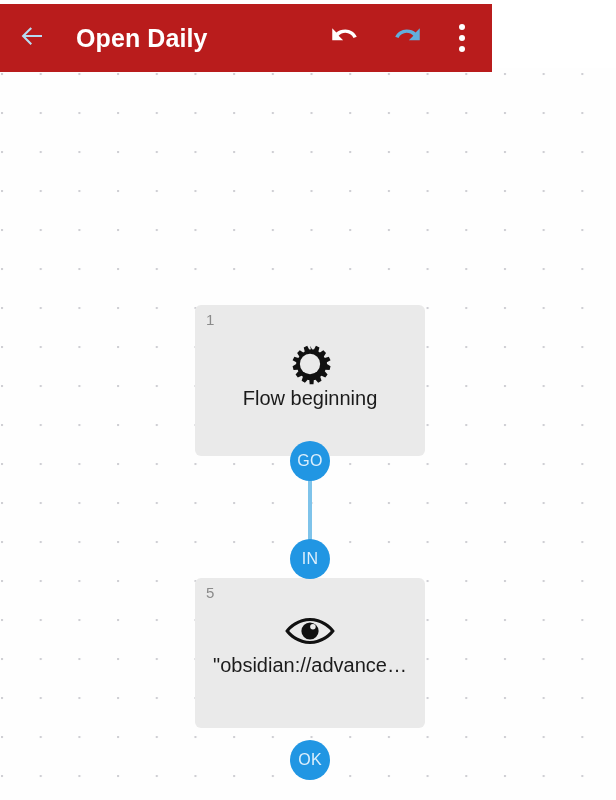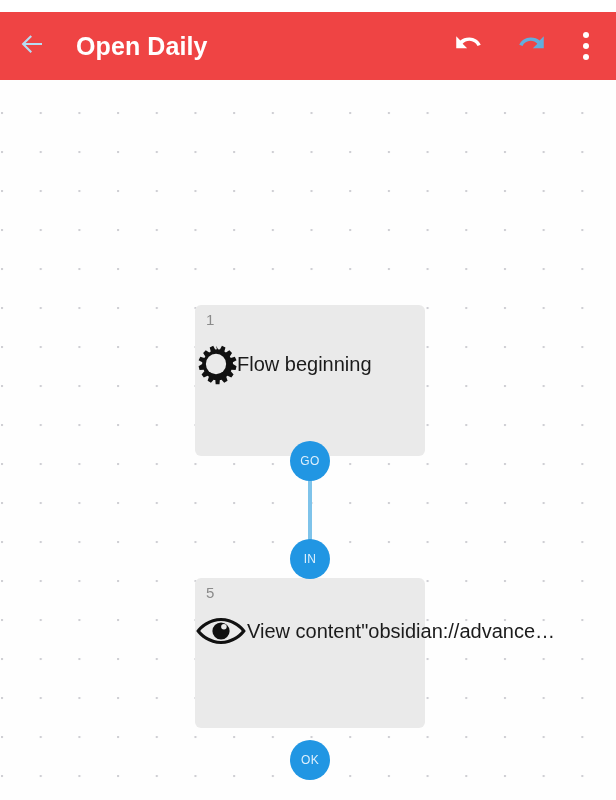--- a/index.html
+++ b/index.html
@@ -15,24 +15,24 @@
     position: relative;
     width: 616px;
     height: 800px;
     overflow: hidden;
     background: #ffffff;
   }
 
   
   .appbar {
     position: absolute;
-    top: 12px; left: 0;
-    width: 616px;
-    height: 68px;
-    background: #ef4444;
+    top: 4px; left: 0;
+    width: 492px;
+    height: 68px;
+    background: #b91c1c;
     display: flex;
     align-items: center;
     z-index: 30;
   }
   .appbar-back {
     width: 64px;
     height: 68px;
     display: flex;
     align-items: center;
     justify-content: center;
@@ -108,21 +108,21 @@
     top: 7px;
     left: 11px;
     font-size: 15px;
     color: #8b8b8b;
     line-height: 1;
   }
   .node-body {
     position: absolute;
     left: 0; right: 0;
     display: flex;
-    flex-direction: row;
+    flex-direction: column;
     align-items: center;
   }
   .node-icon {
     display: flex;
     align-items: center;
     justify-content: center;
     height: 42px;
   }
   .node-label {
     text-align: center;
@@ -133,21 +133,21 @@
   }
 
   
   .port {
     position: absolute;
     width: 40px;
     height: 40px;
     border-radius: 50%;
     background: #2196e3;
     color: #ddeffc;
-    font-size: 12px;
+    font-size: 16px;
     font-weight: normal;
     display: flex;
     align-items: center;
     justify-content: center;
     letter-spacing: 0.3px;
     z-index: 20;
   }
 </style>
 </head>
 <body>
@@ -221,21 +221,20 @@
     <div class="node" style="left:195px; top:510px; width:230px; height:150px;">
       <div class="node-index">5</div>
       <div class="node-body" style="top:32px;">
         <div class="node-icon">
           <svg width="52" height="38" viewBox="0 0 64 44" aria-hidden="true">
             <path d="M32 6C17.5 6 5.5 15.5 1.5 22c4 6.5 16 16 30.5 16s26.5-9.5 30.5-16C58.5 15.5 46.5 6 32 6zm0 28.2C20.5 34.2 10.4 26.9 6.4 22 10.4 17.1 20.5 9.8 32 9.8S53.6 17.1 57.6 22c-4 4.9-14.1 12.2-25.6 12.2z" fill="#111111"></path>
             <circle cx="32" cy="22" r="10.6" fill="#111111"></circle>
             <circle cx="35.6" cy="16.8" r="3.4" fill="#eaeaea"></circle>
           </svg>
         </div>
-        <div class="node-label">View content</div>
         <div class="node-label">"obsidian://advance…</div>
       </div>
     </div>
 
     <div class="port" style="left:290px; top:471px;">
       <span>IN</span>
     </div>
 
     <div class="port" style="left:290px; top:672px;">
       <span>OK</span>

